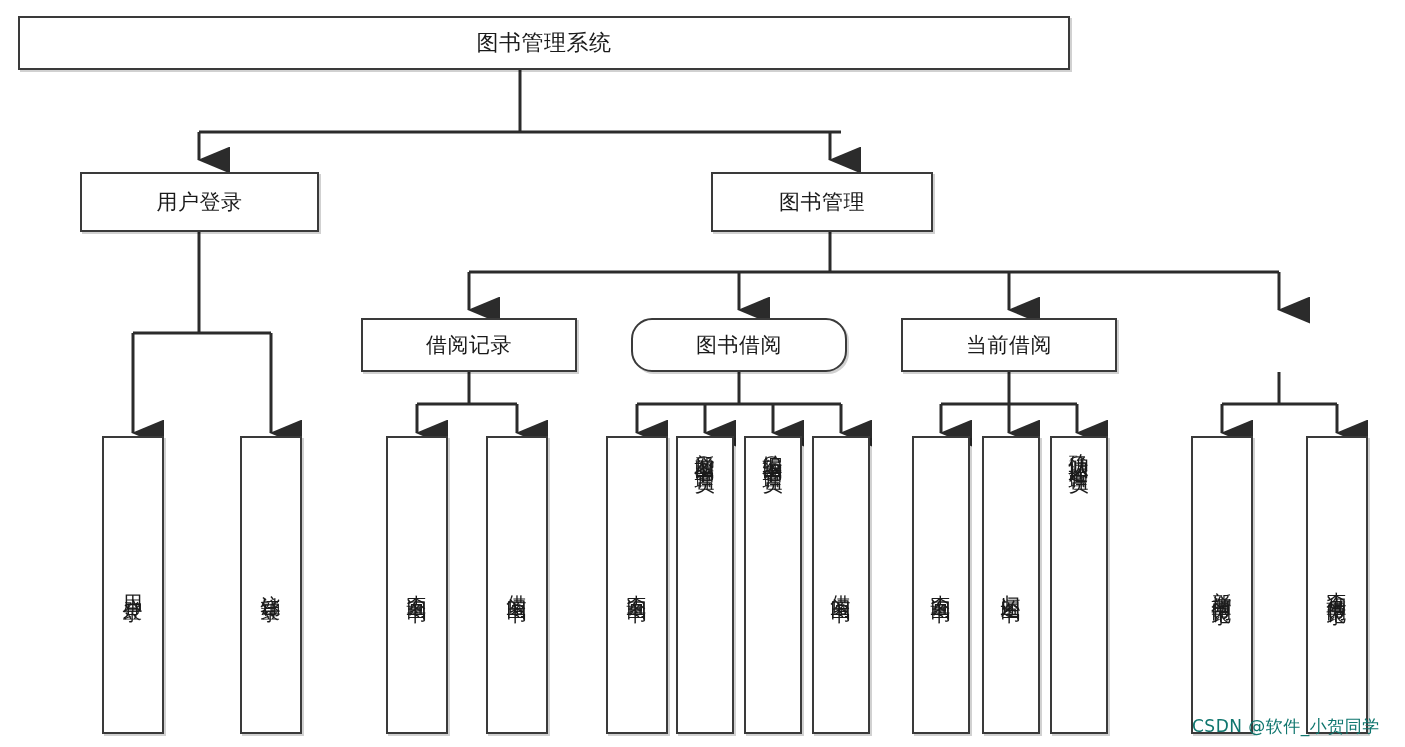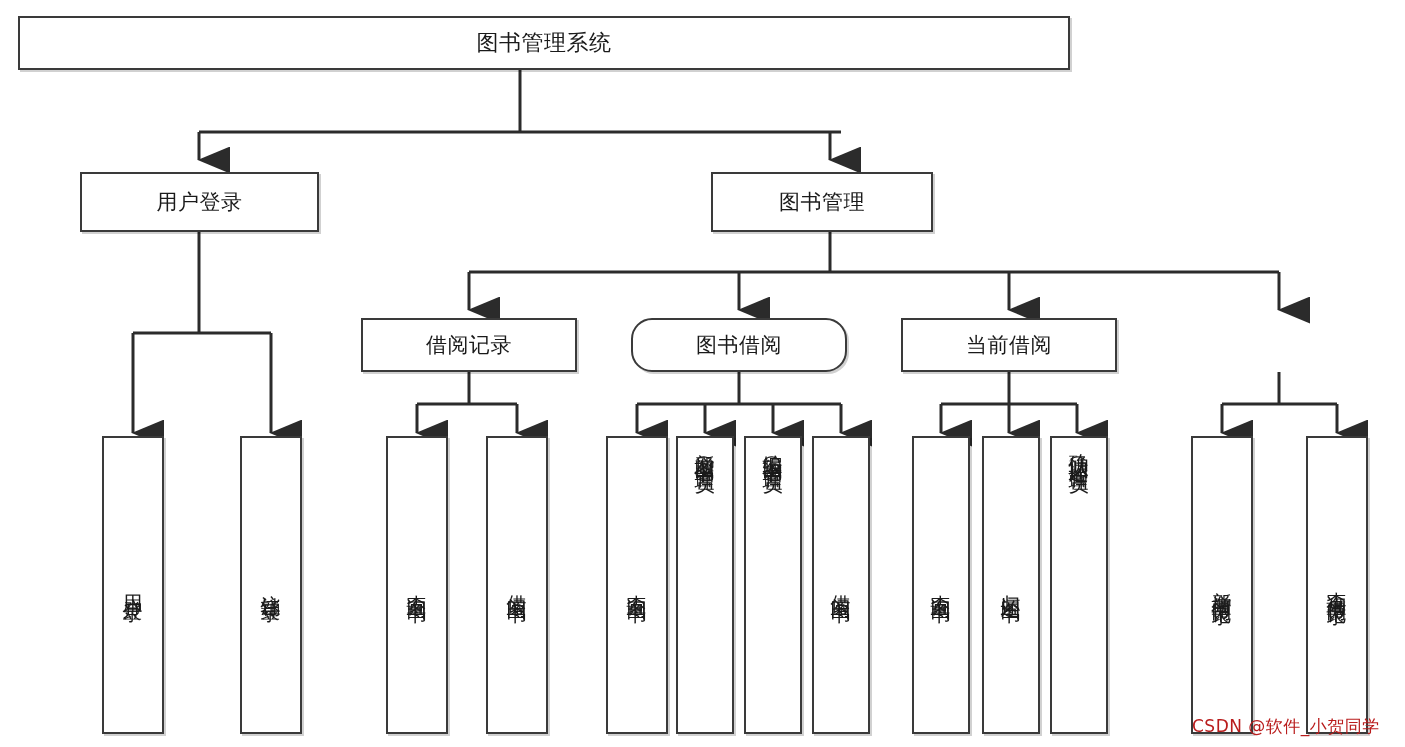--- a/index.html
+++ b/index.html
@@ -66,21 +66,21 @@
     letter-spacing: 3px;
     white-space: nowrap;
     margin: 0 auto;
   }
   .node.v.center .label {
     margin-top: auto;
     margin-bottom: auto;
   }
   .watermark {
     position: absolute;
-    color: #b91c1c;
+    color: #0f766e;
     font-size: 17px;
     letter-spacing: 0.5px;
     white-space: nowrap;
     z-index: 3;
     font-family: "DejaVu Sans", "Liberation Sans", sans-serif;
   }
 </style>
 </head>
 <body>
 

